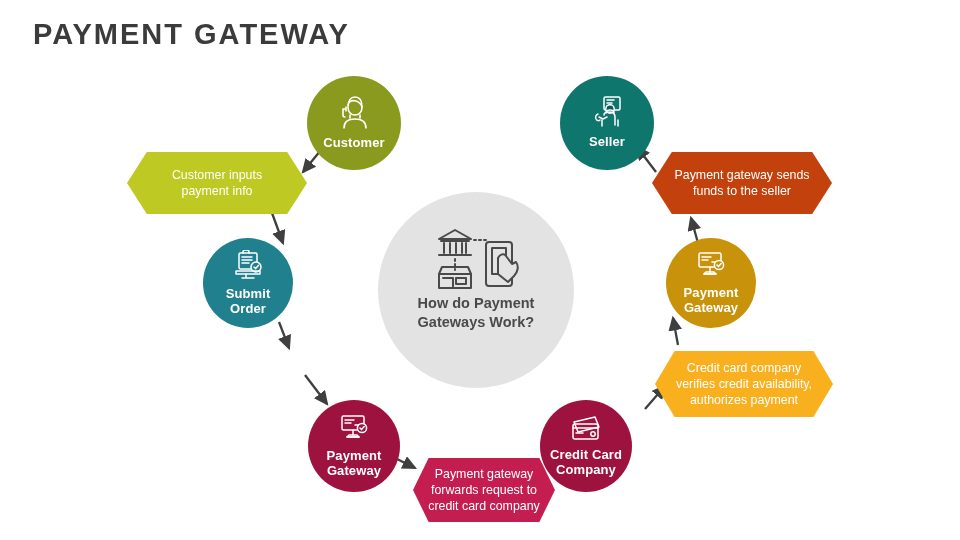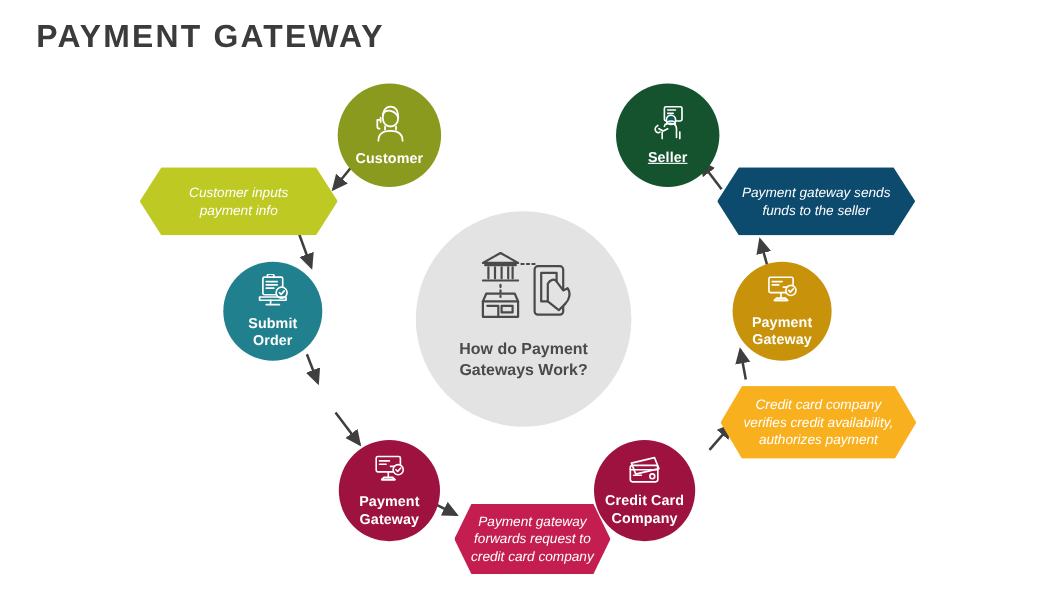--- a/index.html
+++ b/index.html
@@ -24,40 +24,40 @@
 
   
   .hub {
     position:absolute; border-radius:50%;
     background:#e3e3e3;
     display:flex; flex-direction:column;
     align-items:center; justify-content:flex-start;
   }
   .hub-icon { margin-top:30px; }
   .hub-label {
-    margin-top:14px; text-align:center; line-height:1.32;
+    line-height:1.32;
     font-size:14.5px; font-weight:bold; color:#4a4a4a;
     white-space:pre-line;
   }
 
   
   .node {
     position:absolute; border-radius:50%;
     display:flex; flex-direction:column;
     align-items:center; justify-content:center;
     color:#ffffff; text-align:center;
   }
   .node-icon { display:block; margin-bottom:2px; }
   .node-label {
     font-size:13px; font-weight:bold; line-height:1.16;
     white-space:pre-line; letter-spacing:0.1px;
   }
 
   
-  .hexwrap { position:absolute;font-style:italic; }
+  .hexwrap { position:absolute; }
   .hex {
     width:100%; height:100%;
     clip-path:polygon(11% 0%, 89% 0%, 100% 50%, 89% 100%, 11% 100%, 0% 50%);
     display:flex; align-items:center; justify-content:center;
     color:#ffffff;
   }
   .hex-text {
     text-align:center; line-height:1.30; font-size:12.4px;
     white-space:pre-line; padding:0 6px;
   }
@@ -199,21 +199,21 @@
           <path d="M23,14 L24.5,15.6 L27.2,12.6"></path>
           <path d="M16,16 L16,21 M10,23 L22,23"></path>
           <path d="M12,21 L20,21 L22,23 L10,23 Z"></path>
         </g>
       </svg>
     </span>
     <span class="node-label">Payment
 Gateway</span>
   </div>
 
-  <div class="node" style="left:560px; top:76px; width:94px; height:94px; background:#14532d;text-decoration:underline;">
+  <div class="node" style="left:560px; top:76px; width:94px; height:94px; background:#0f766e;">
     <span class="node-icon">
       <svg width="34" height="32" viewBox="0 0 34 32">
         <g fill="none" stroke="#fff" stroke-width="1.5" stroke-linejoin="round" stroke-linecap="round">
           <rect x="14" y="1" width="16" height="13" rx="1.5"></rect>
           <path d="M17,4 L24,4 M17,7 L22,7 M17,10 L21,10"></path>
           <circle cx="20" cy="13" r="4.2" fill="#06595d"></circle>
           <path d="M16,17 C16,15 18,14 20,14 C22,14 24,15 24,17"></path>
           <path d="M14,19 C14,17 16,16 19,16 C23,16 25,18 25,21 L25,29"></path>
           <path d="M8,18 C6,19 5,21 6,23 C7,25 9,25 10,24"></path>
           <path d="M9,21 L13,23 L17,21"></path>
@@ -242,19 +242,19 @@
 
   <div class="hexwrap" style="left:655px; top:351px; width:178px; height:66px;">
     <div class="hex" style="background:#f9b01e;">
       <span class="hex-text">Credit card company
 verifies credit availability,
 authorizes payment</span>
     </div>
   </div>
 
   <div class="hexwrap" style="left:652px; top:152px; width:180px; height:62px;">
-    <div class="hex" style="background:#0c4a6e;">
+    <div class="hex" style="background:#c2410c;">
       <span class="hex-text">Payment gateway sends
 funds to the seller</span>
     </div>
   </div>
 
 </div>
 
 </body></html>

